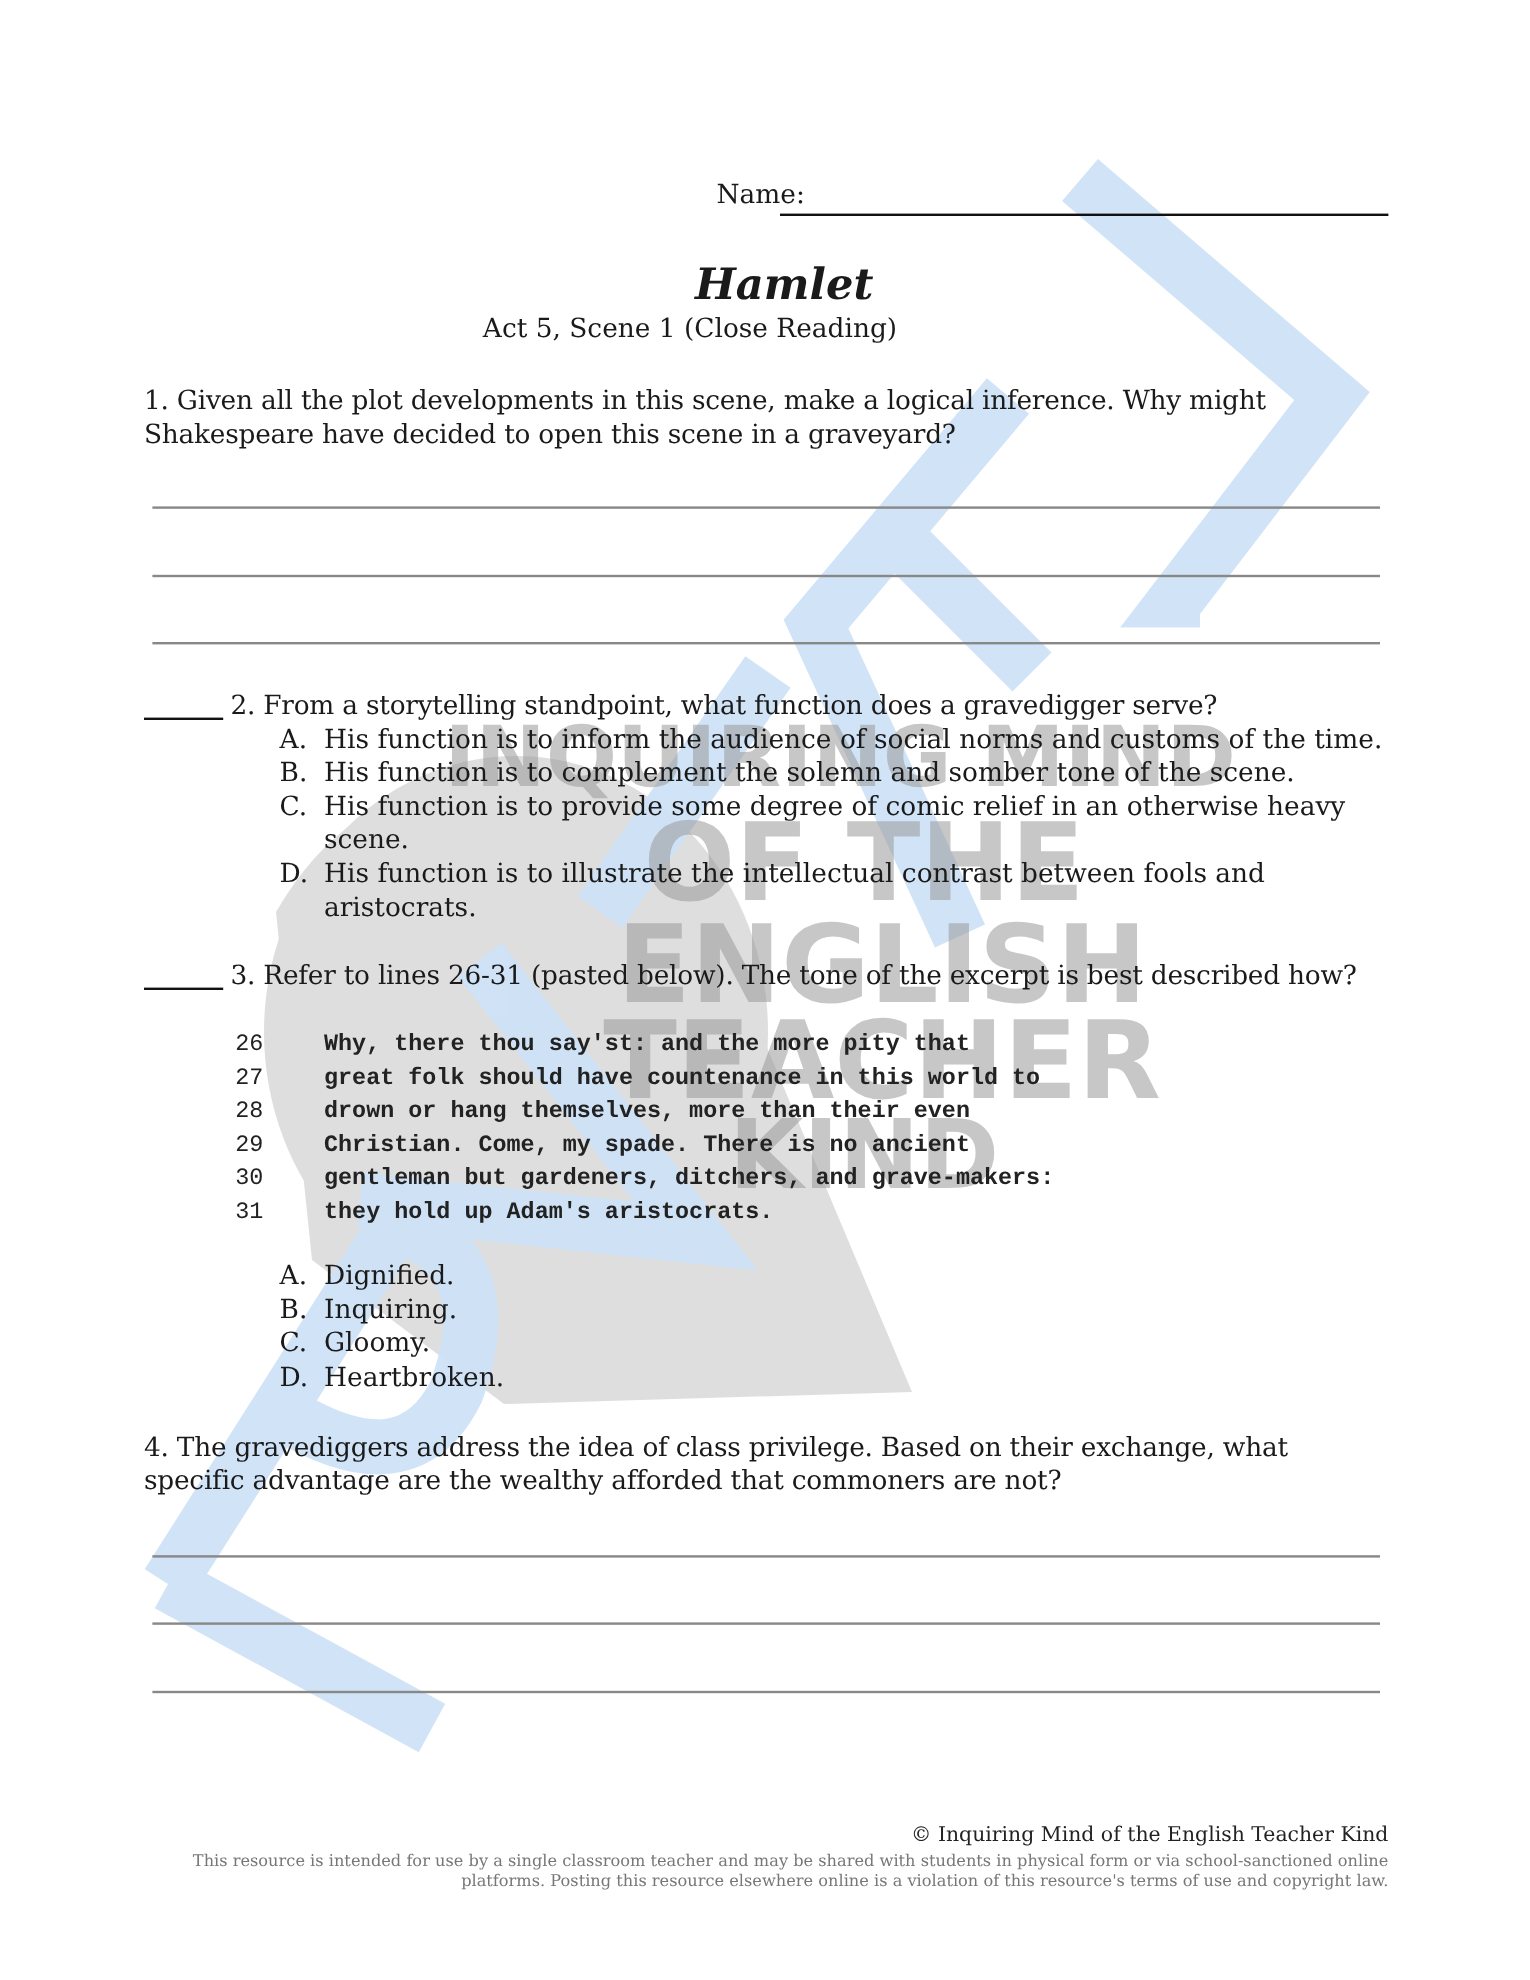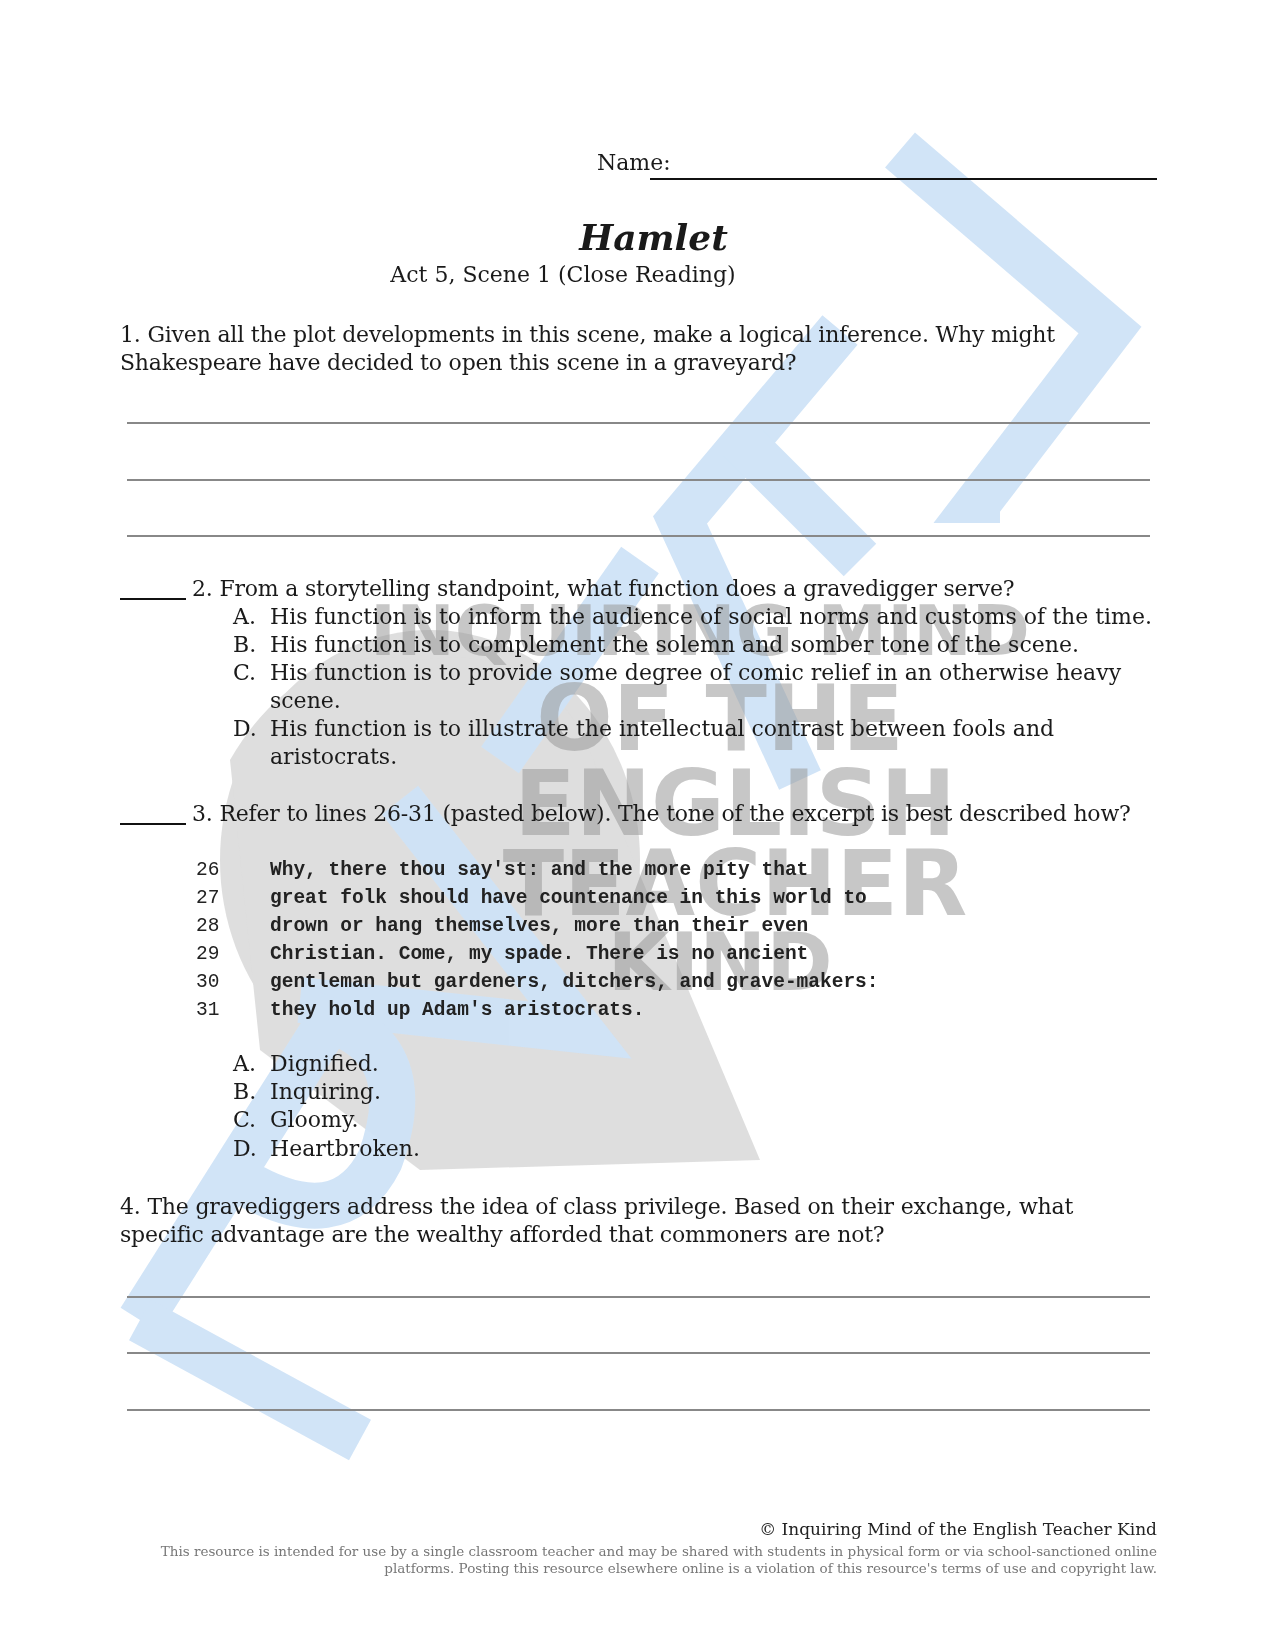--- a/index.html
+++ b/index.html
@@ -4,21 +4,21 @@
 <style>
   html, body { margin: 0; padding: 0; background: #ffffff; }
   body { width: 1275px; height: 1650px; position: relative; overflow: hidden;
          font-family: "DejaVu Serif", "Liberation Serif", serif; color: #1a1a1a; }
   .abs { position: absolute; white-space: nowrap; }
   .wm-layer { position: absolute; left: 0; top: 0; width: 1275px; height: 1650px; pointer-events: none; }
   .txt { font-size: 22px; line-height: 28px; letter-spacing: -0.2px; }
   .name-label { font-size: 22px; }
   .name-line { position: absolute; height: 2px; background: #111; }
   .title { font-size: 36px; font-weight: bold; font-style: italic; text-align: center; width: 1275px; left: 0; padding-left: 16px; }
-  .subtitle { font-size: 22px; text-align: center; width: 1126px; left: 0; }
+  .subtitle { font-size: 22px; text-align: center; width: 1126px; left: 12px; }
   .ans-line { position: absolute; left: 127px; width: 1023px; height: 2px; background: #888; }
   .blank { position: absolute; height: 2px; background: #111; width: 66px; left: 120px; }
   .opt-letter { position: absolute; left: 233px; font-size: 22px; line-height: 28px; }
   .opt-text { position: absolute; left: 270px; font-size: 22px; line-height: 28px; white-space: nowrap; }
   .mono { font-family: "Liberation Mono", "DejaVu Sans Mono", monospace; font-size: 19.5px; line-height: 28px; color: #222; }
   .lineno { position: absolute; left: 196px; }
   .linetext { position: absolute; left: 270px; white-space: pre; font-weight: bold; }
   .footer-copy { font-size: 17px; color: #222; right: 118px; text-align: right; }
   .footer-small { font-size: 13.5px; color: #777; right: 118px; text-align: right; line-height: 17px; }
 </style>

